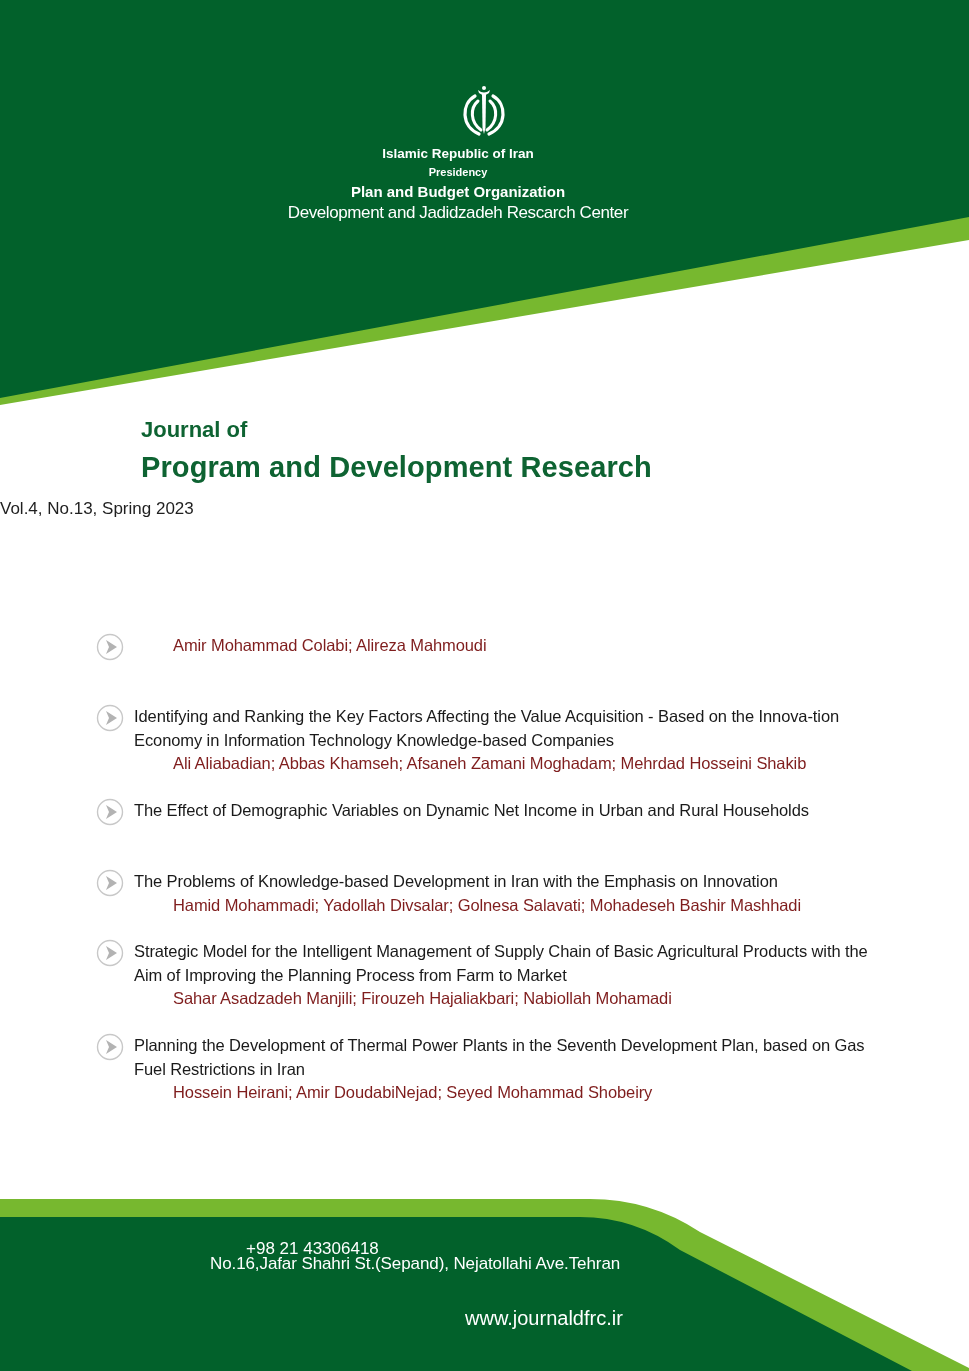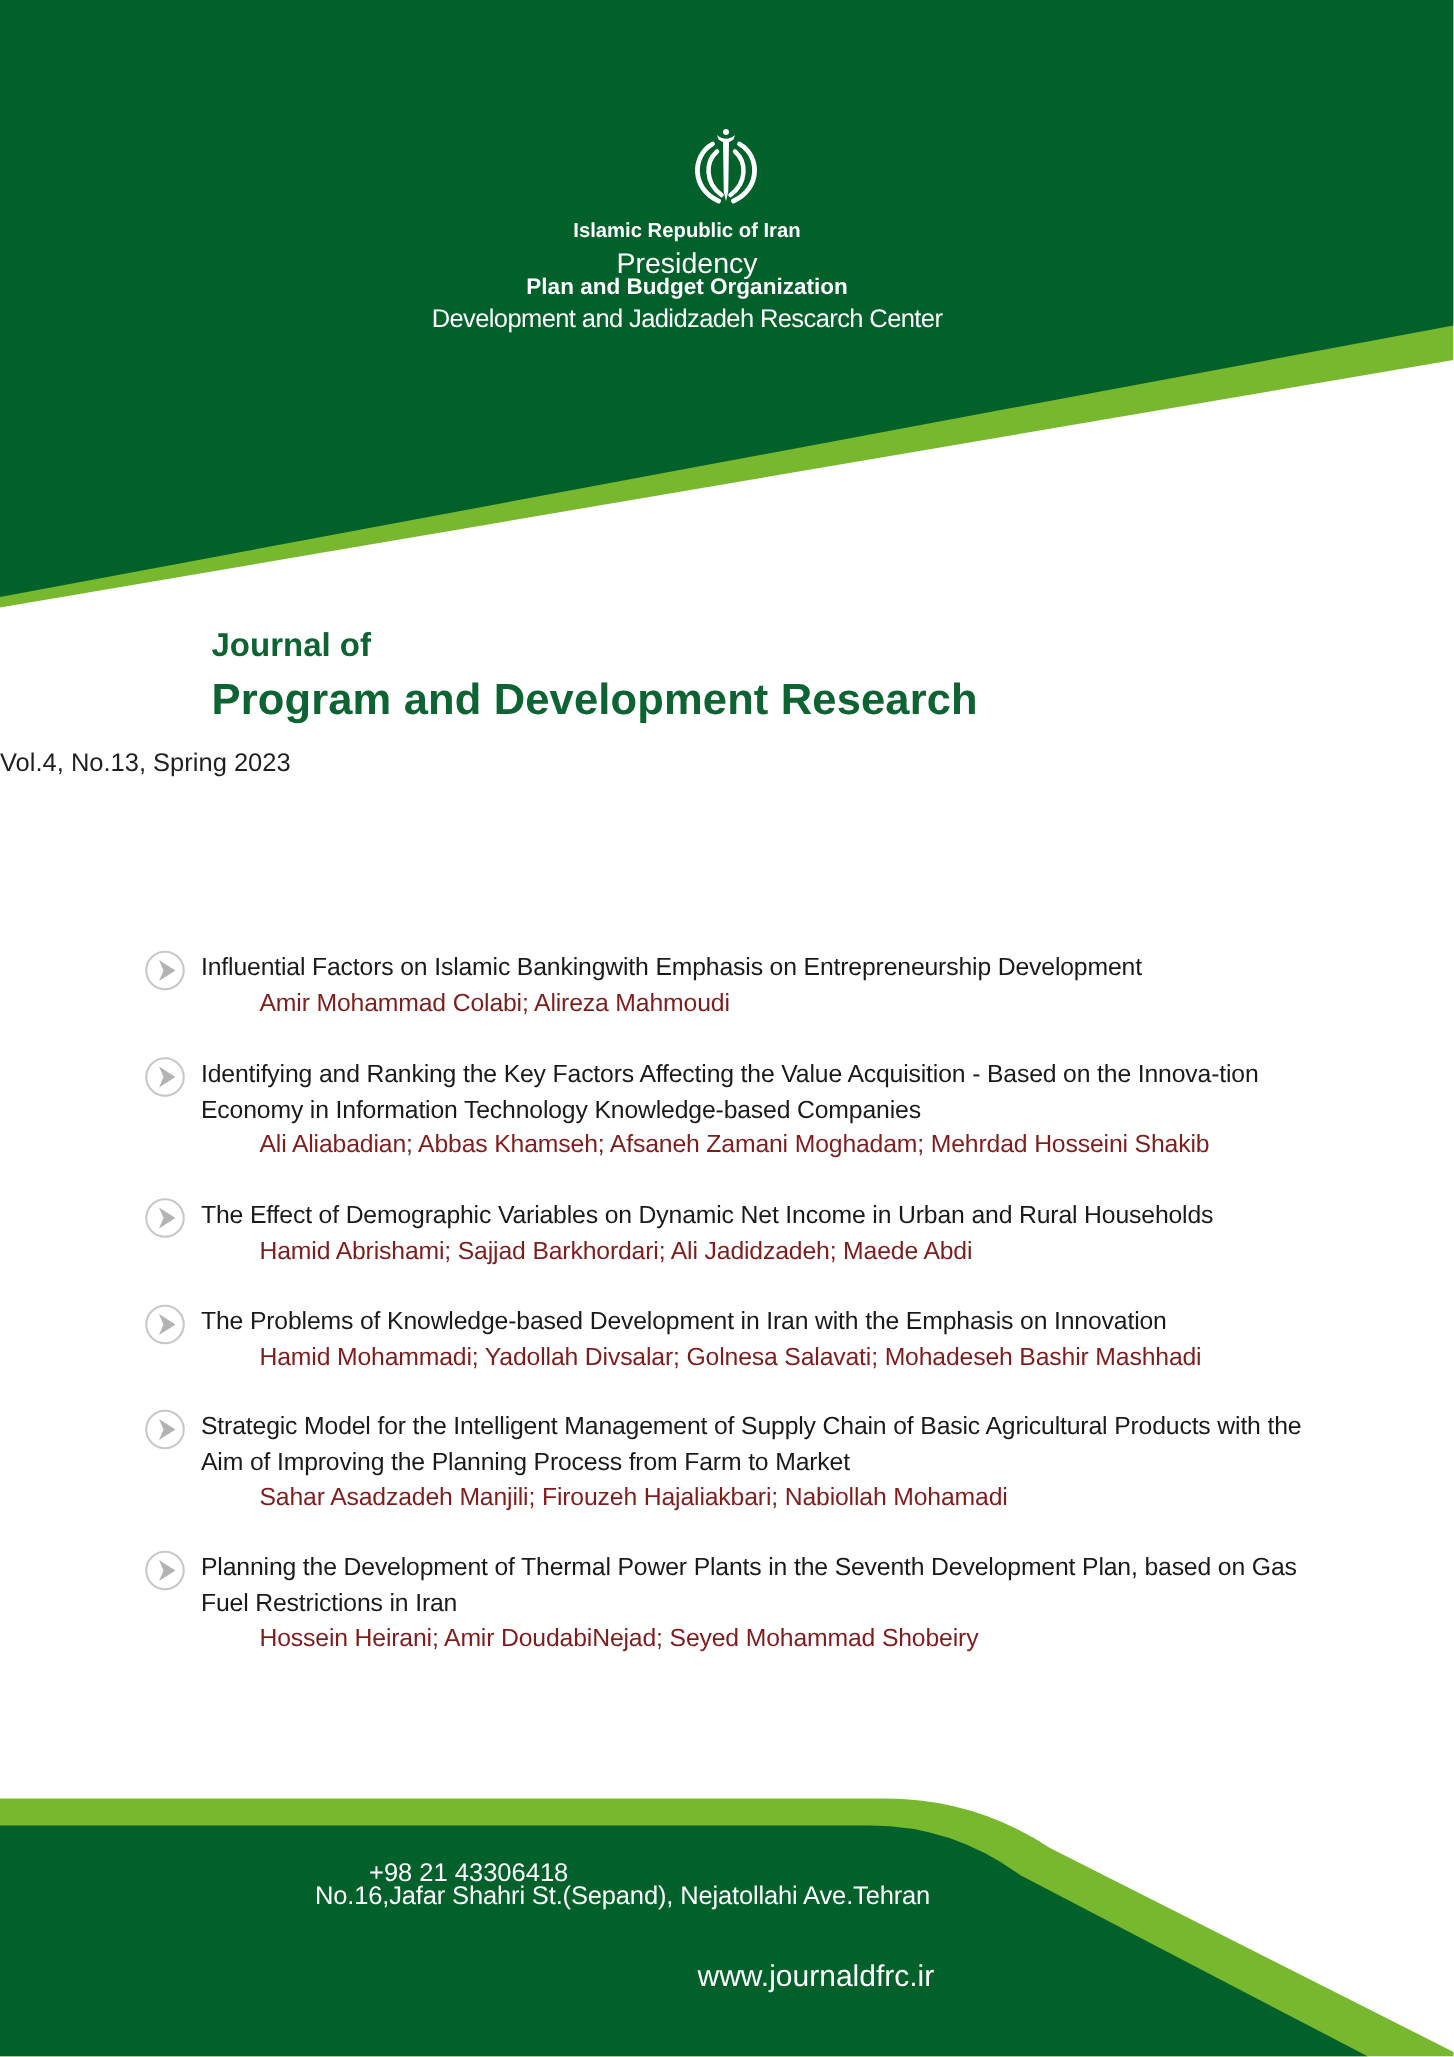--- a/index.html
+++ b/index.html
@@ -4,21 +4,21 @@
   <style>
     html, body { margin: 0; padding: 0; background: #ffffff; }
     body { width: 969px; height: 1371px; position: relative; overflow: hidden;
            font-family: "Liberation Sans", sans-serif; }
     .bg-svg { position: absolute; left: 0; top: 0; width: 969px; height: 1371px; z-index: 0; }
     .layer { position: absolute; z-index: 1; }
 
     .emblem { left: 457px; top: 84px; width: 54px; height: 54px; }
     .org { left: 0; width: 916px; text-align: center; color: #ffffff; }
     .org-l1 { top: 146px; font-size: 13.5px; font-weight: bold; }
-    .org-l2 { top: 166px; font-size: 19px; font-weight: normal; }
+    .org-l2 { top: 166px; font-size: 11px; font-weight: bold; }
     .org-l3 { top: 183px; font-size: 15px; font-weight: bold; }
     .org-l4 { top: 203px; font-size: 17px; letter-spacing: -0.4px; }
 
     .journal-of { left: 141px; top: 417px; font-size: 22px; font-weight: bold; color: #0e6332; }
     .journal-title { left: 141px; top: 451px; font-size: 29px; font-weight: bold; color: #0e6332; letter-spacing: 0.1px; }
     .issue { left: 0; width: 824px; text-align: left; top: 499px; font-size: 17px; color: #1f1f1f; }
 
     .articles { left: 94px; top: 633px; width: 780px; }
     .article { position: absolute; left: 0; width: 780px; }
     .bullet { position: absolute; left: 2px; top: 0; width: 28px; height: 28px; }
@@ -66,21 +66,20 @@
 <div class="layer issue">Vol.4, No.13, Spring 2023</div>
 
 <div class="layer articles">
 
   <div class="article" style="top:0px;">
     <svg class="bullet" viewBox="0 0 28 28">
         <circle cx="14" cy="14" r="12.5" fill="#fff" stroke="#c8c8c8" stroke-width="1.4"></circle>
         <path d="M10,7 L21,14 L10,21 L13,14 Z" fill="#b3b3b3"></path>
       </svg>
     <div class="a-title">
-      <span>Influential Factors on Islamic Bankingwith Emphasis on Entrepreneurship Development</span>
       <span class="a-authors">Amir Mohammad Colabi; Alireza Mahmoudi</span>
     </div>
   </div>
 
   <div class="article" style="top:71px;">
     <svg class="bullet" viewBox="0 0 28 28">
         <circle cx="14" cy="14" r="12.5" fill="#fff" stroke="#c8c8c8" stroke-width="1.4"></circle>
         <path d="M10,7 L21,14 L10,21 L13,14 Z" fill="#b3b3b3"></path>
       </svg>
     <div class="a-title">
@@ -89,21 +88,20 @@
     </div>
   </div>
 
   <div class="article" style="top:165px;">
     <svg class="bullet" viewBox="0 0 28 28">
         <circle cx="14" cy="14" r="12.5" fill="#fff" stroke="#c8c8c8" stroke-width="1.4"></circle>
         <path d="M10,7 L21,14 L10,21 L13,14 Z" fill="#b3b3b3"></path>
       </svg>
     <div class="a-title">
       <span>The Effect of Demographic Variables on Dynamic Net Income in Urban and Rural Households</span>
-      <span class="a-authors">Hamid Abrishami; Sajjad Barkhordari; Ali Jadidzadeh; Maede Abdi</span>
     </div>
   </div>
 
   <div class="article" style="top:236px;">
     <svg class="bullet" viewBox="0 0 28 28">
         <circle cx="14" cy="14" r="12.5" fill="#fff" stroke="#c8c8c8" stroke-width="1.4"></circle>
         <path d="M10,7 L21,14 L10,21 L13,14 Z" fill="#b3b3b3"></path>
       </svg>
     <div class="a-title">
       <span>The Problems of Knowledge-based Development in Iran with the Emphasis on Innovation</span>

